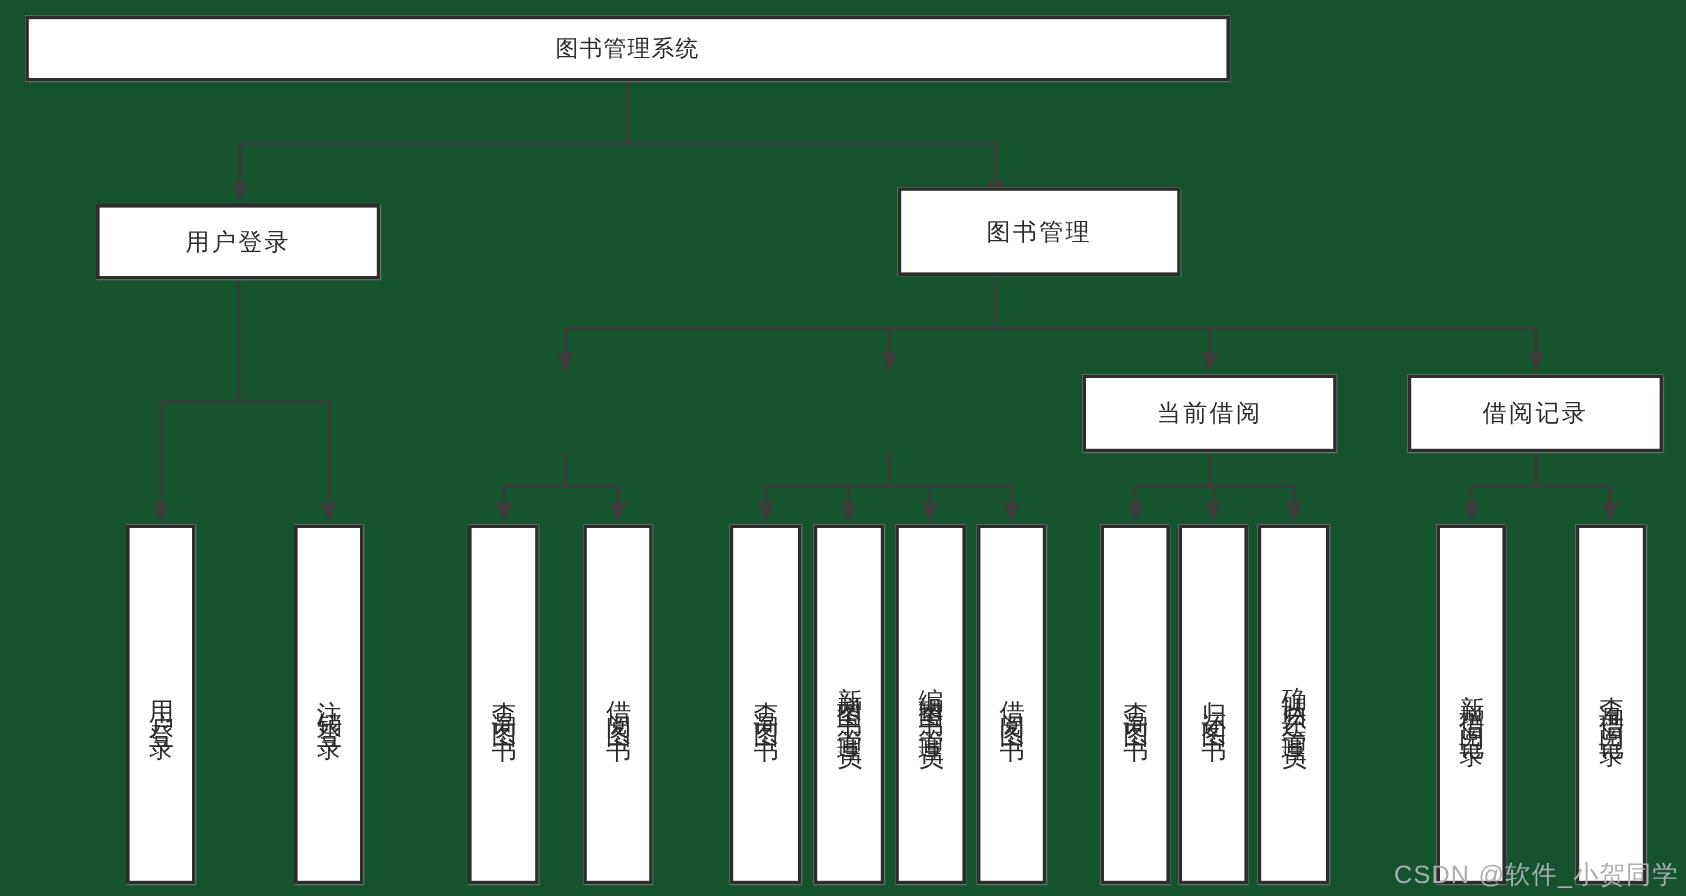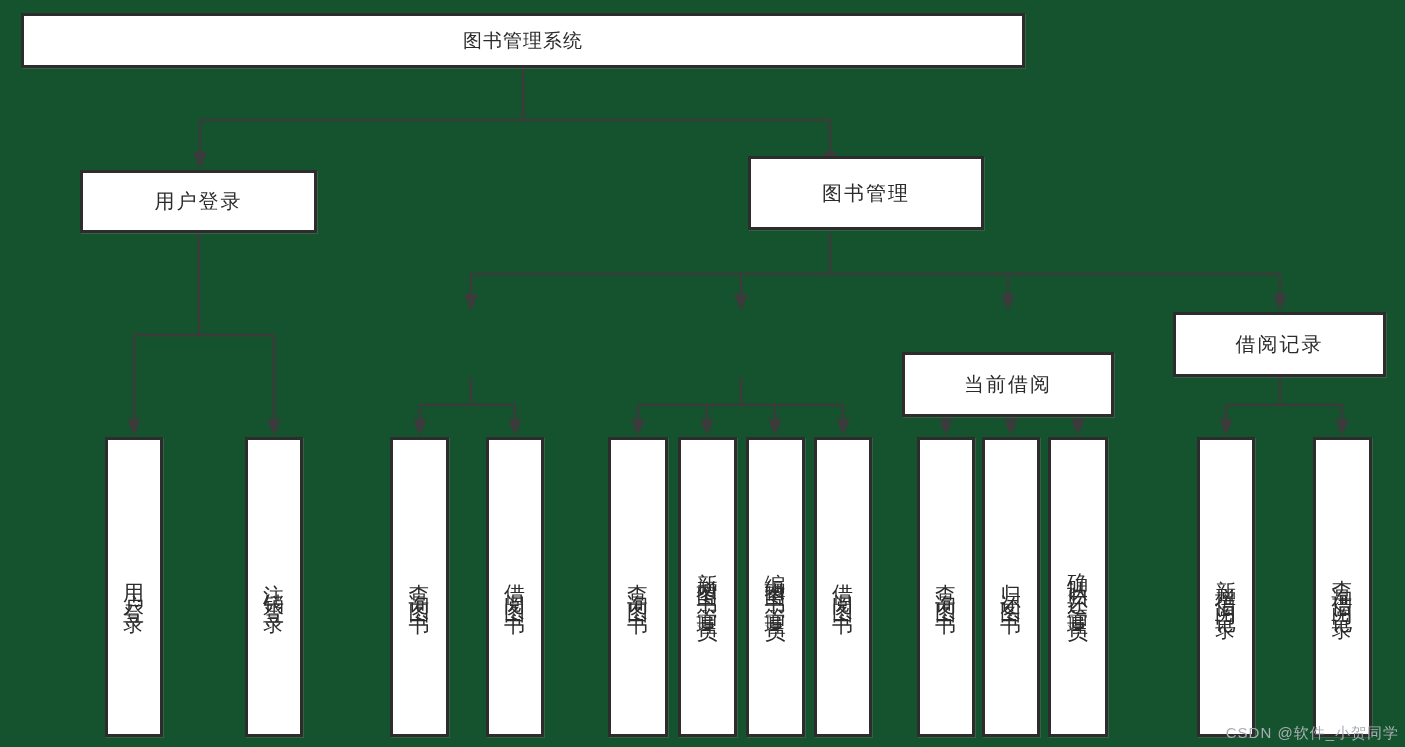--- a/index.html
+++ b/index.html
@@ -49,21 +49,21 @@
     writing-mode: vertical-rl;
     font-size: 21px;
     letter-spacing: 10px;
     line-height: 1;
     text-align: center;
   }
   .watermark {
     position: absolute;
     right: 6px;
     bottom: 4px;
-    font-size: 15px;
+    font-size: 21px;
     color: #a9aeb4;
     letter-spacing: 1px;
     z-index: 3;
     white-space: nowrap;
   }
 </style>
 </head>
 <body>
 
 <div id="stage">
@@ -139,21 +139,21 @@
       <polygon points="1219,419 1233,419 1226,436"></polygon>
       <polygon points="1335,419 1349,419 1342,436"></polygon>
     </g>
   </svg>
 
   <div class="node h-label root-label" style="left:21px; top:13px; width:1004px; height:55px;">图书管理系统</div>
 
   <div class="node h-label" style="left:80px; top:170px; width:237px; height:63px;">用户登录</div>
   <div class="node h-label" style="left:712px; top:156px; width:236px; height:74px;margin-left:36px;">图书管理</div>
 
-  <div class="node h-label" style="left:902px; top:312px; width:212px; height:65px;margin-top:40px;">当前借阅</div>
+  <div class="node h-label" style="left:902px; top:312px; width:212px; height:65px;">当前借阅</div>
   <div class="node h-label" style="left:1173px; top:312px; width:213px; height:65px;">借阅记录</div>
 
   <div class="node leaf" style="left:105px; width:58px;">用户登录</div>
   <div class="node leaf" style="left:245px; width:58px;">注销登录</div>
 
   <div class="node leaf" style="left:390px; width:59px;">查询图书</div>
   <div class="node leaf" style="left:486px; width:58px;">借阅图书</div>
 
   <div class="node leaf" style="left:608px; width:60px;">查询图书</div>
   <div class="node leaf" style="left:678px; width:59px; letter-spacing:7px;">新增图书（管理员）</div>

